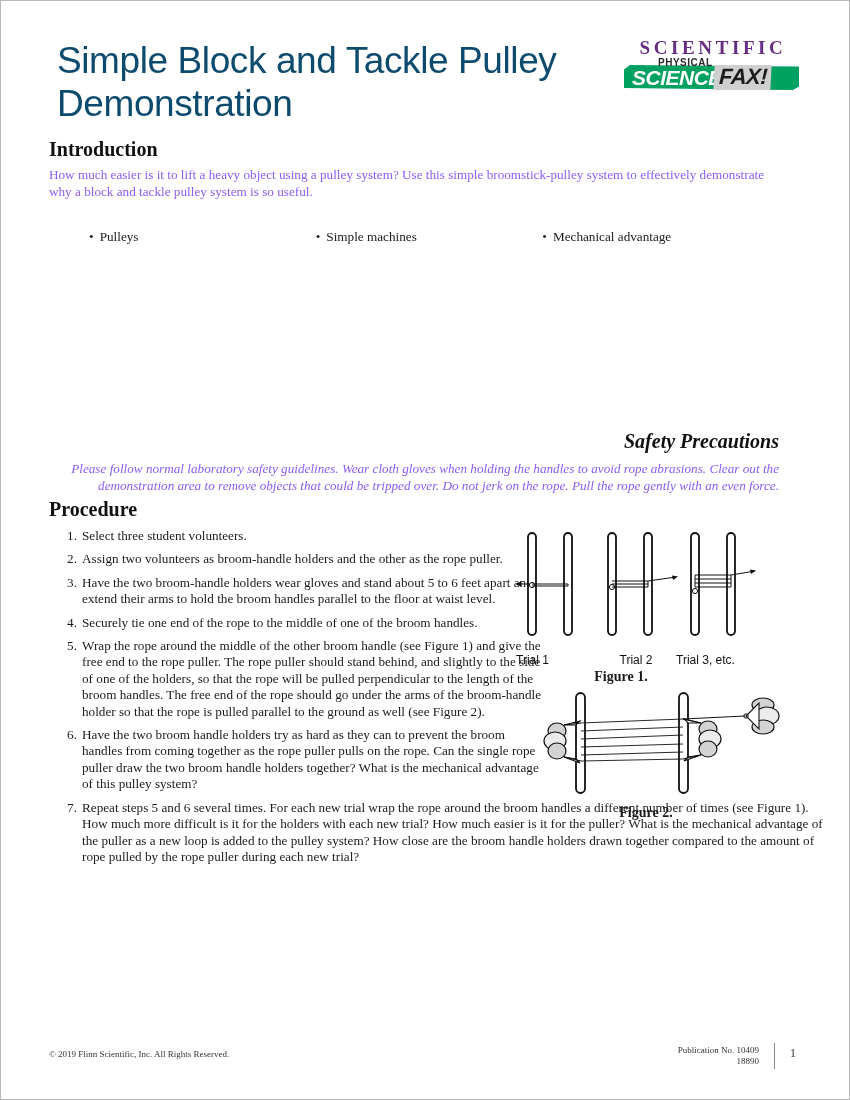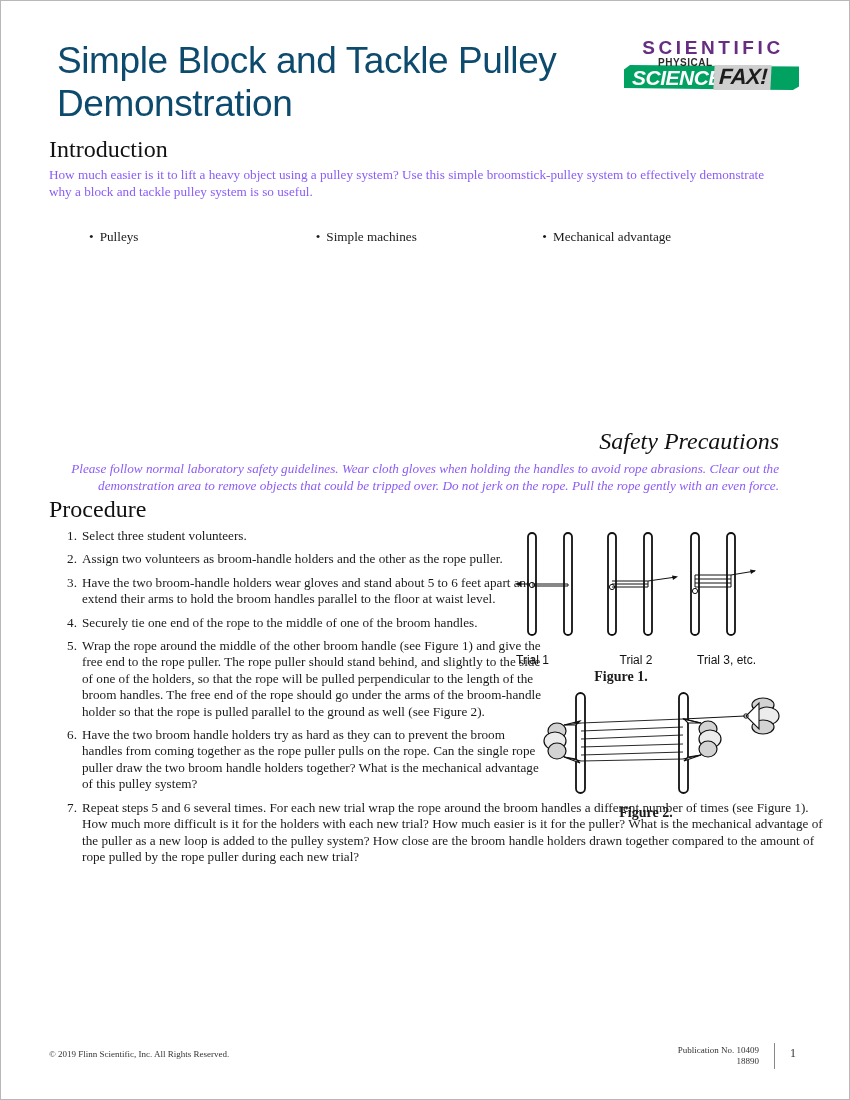--- a/index.html
+++ b/index.html
@@ -50,21 +50,21 @@
   .logo-flinn {
     font-family: "Liberation Sans", sans-serif;
     font-weight: 700;
     font-size: 45px;
     line-height: 44px;
     letter-spacing: 1px;
     color: #00a161;
     text-align: center;
   }
   .logo-scientific {
-    font-family: Liberation Sans, sans-serif;
+    font-family: Liberation Serif, serif;
     font-weight: 700;
     font-size: 19px;
     line-height: 21px;
     letter-spacing: 3.6px;
     color: #662d82;
     text-align: center;
     padding-left: 3px;
   }
   .logo-banner {
     position: relative;
@@ -117,22 +117,22 @@
     font-size: 10px;
     line-height: 10px;
     letter-spacing: 0.5px;
     color: #2a2a2a;
     z-index: 3;
   }
 
   
   .h2 {
     font-family: "Liberation Serif", serif;
-    font-weight: 400;
-    font-size: 24px;
+    font-weight: 700;
+    font-size: 20px;
     line-height: 22px;
     color: #111;
     margin: 0;
   }
   .h2-italic {
     font-style: italic;
   }
   .body-text {
     font-size: 13.2px;
     line-height: 16.5px;
@@ -370,21 +370,21 @@
         <line x1="215" y1="46" x2="215" y2="58" stroke="#111" stroke-width="1"></line>
         <line x1="179" y1="46" x2="179" y2="58" stroke="#111" stroke-width="1"></line>
         <circle cx="179" cy="62" r="2.6" fill="none" stroke="#111" stroke-width="1"></circle>
         <line x1="215" y1="46" x2="239" y2="42" stroke="#111" stroke-width="1"></line>
         <polygon points="240,41.6 234,40.5 235,45" fill="#111"></polygon>
       </g>
     </svg>
     <div class="trial-labels">
       <div style="width:80px;text-align:left">Trial 1</div>
       <div style="width:80px;text-align:center">Trial 2</div>
-      <div style="width:80px;text-align:right">Trial 3, etc.</div>
+      <div style="width:80px;text-align:left">Trial 3, etc.</div>
     </div>
     <div class="fig-caption" style="width:210px">Figure 1.</div>
   </div>
 
   <div class="figure" id="figure2">
     <svg width="250" height="110" viewBox="0 0 250 110">
 
       <rect x="45" y="4" width="9" height="100" rx="4.5" fill="#fff" stroke="#111" stroke-width="1.8"></rect>
       <rect x="148" y="4" width="9" height="100" rx="4.5" fill="#fff" stroke="#111" stroke-width="1.8"></rect>
 

